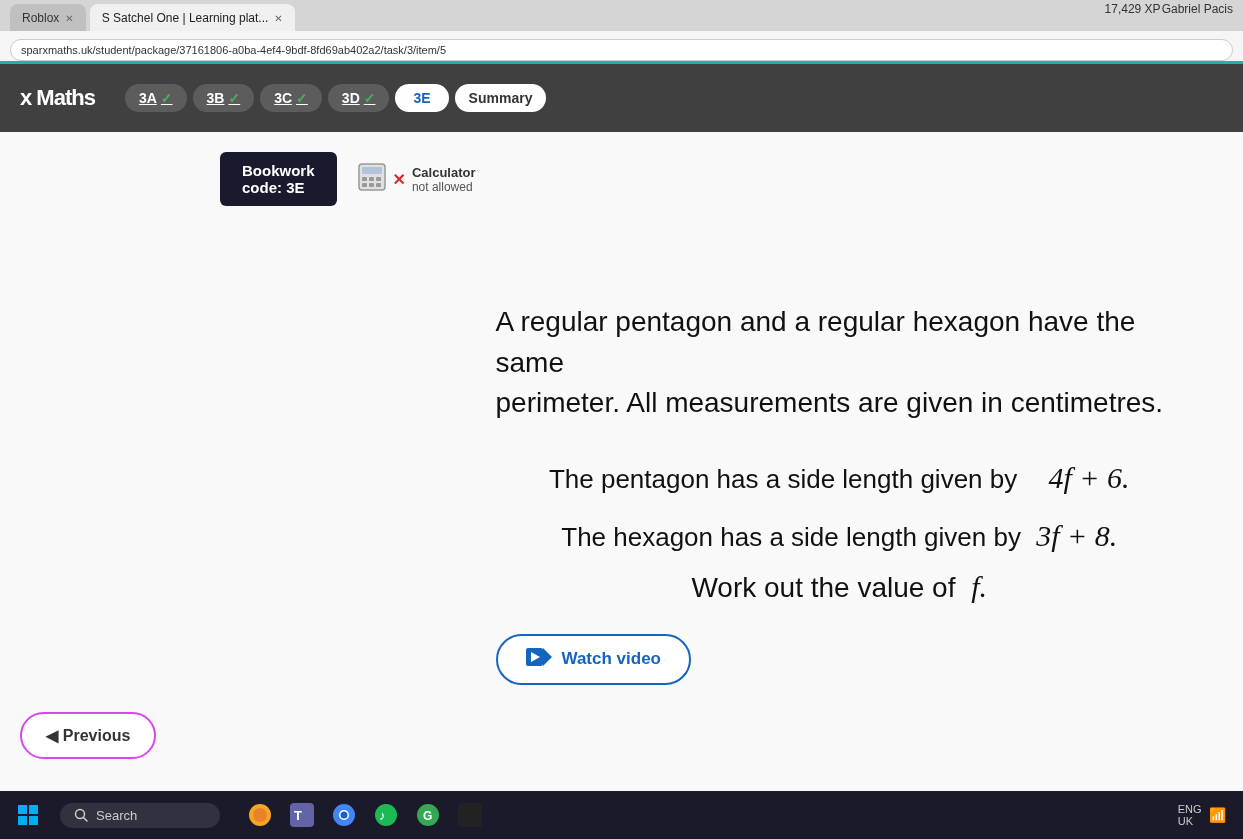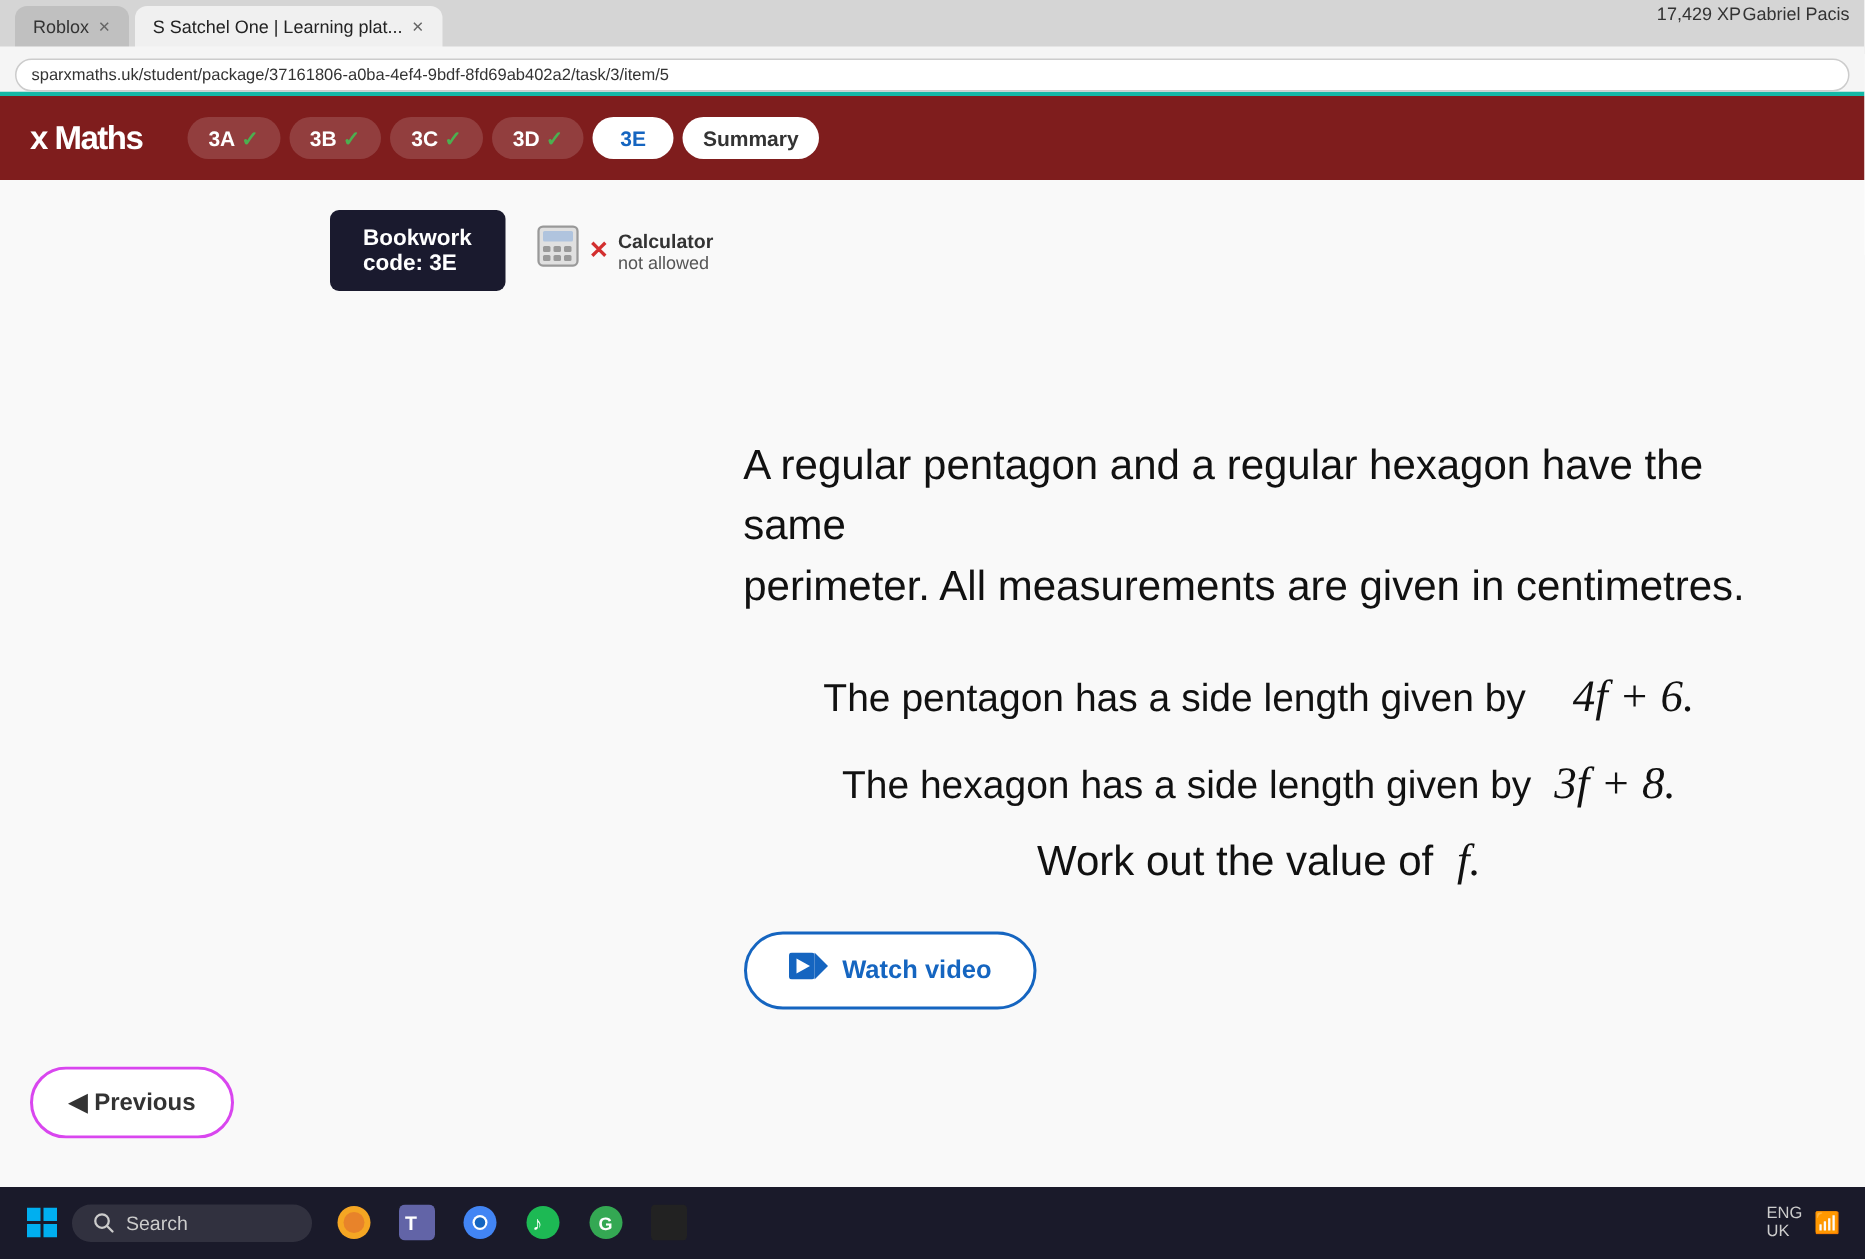--- a/index.html
+++ b/index.html
@@ -85,22 +85,22 @@
       top: 2px;
       right: 10px;
       font-size: 12px;
       color: #333;
       display: flex;
       gap: 1px;
     }
 
     
     .sparx-header {
-      background: #7f1d1d;
-      height: 56px;
+      background: #404040;
+      height: 68px;
       display: flex;
       align-items: center;
       padding: 0 20px;
       gap: 0;
     }
     .sparx-logo {
       color: #fff;
       font-size: 22px;
       font-weight: bold;
       margin-right: 30px;
@@ -115,20 +115,21 @@
       display: flex;
       align-items: center;
       gap: 4px;
       padding: 6px 14px;
       border-radius: 20px;
       font-size: 14px;
       font-weight: 600;
       cursor: pointer;
       color: #fff;
       background: rgba(255,255,255,0.15);
+      text-decoration: underline;
     }
     .nav-tab .check {
       color: #4caf50;
       font-weight: bold;
     }
     .nav-tab-3e {
       background: #fff;
       color: #1565c0;
       padding: 6px 18px;
       border-radius: 20px;
@@ -259,21 +260,21 @@
     .taskbar {
       position: fixed;
       bottom: 0;
       left: 0;
       right: 0;
       height: 48px;
       background: #1a1a2a;
       display: flex;
       align-items: center;
       padding: 0 8px;
-      gap: 0;
+      gap: 12px;
       z-index: 100;
     }
     .taskbar-start {
       background: transparent;
       border: none;
       color: #fff;
       font-size: 18px;
       padding: 6px 10px;
       cursor: pointer;
       display: flex;

